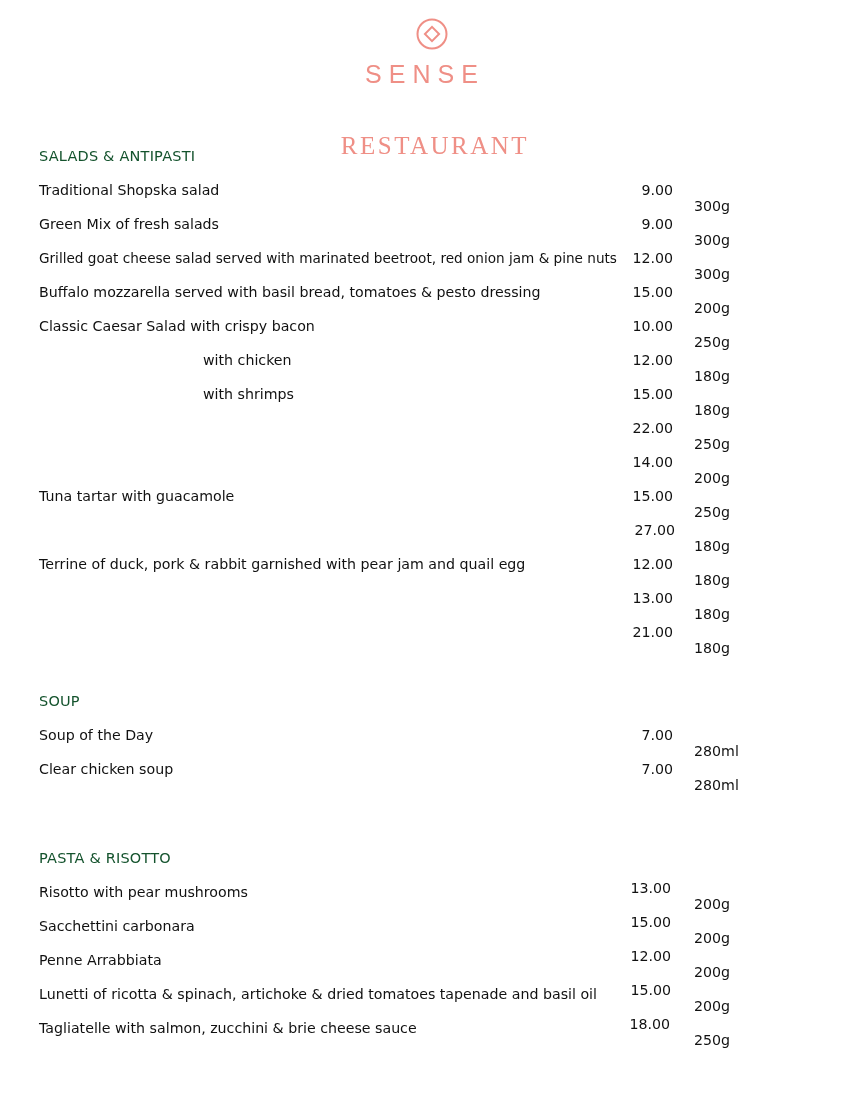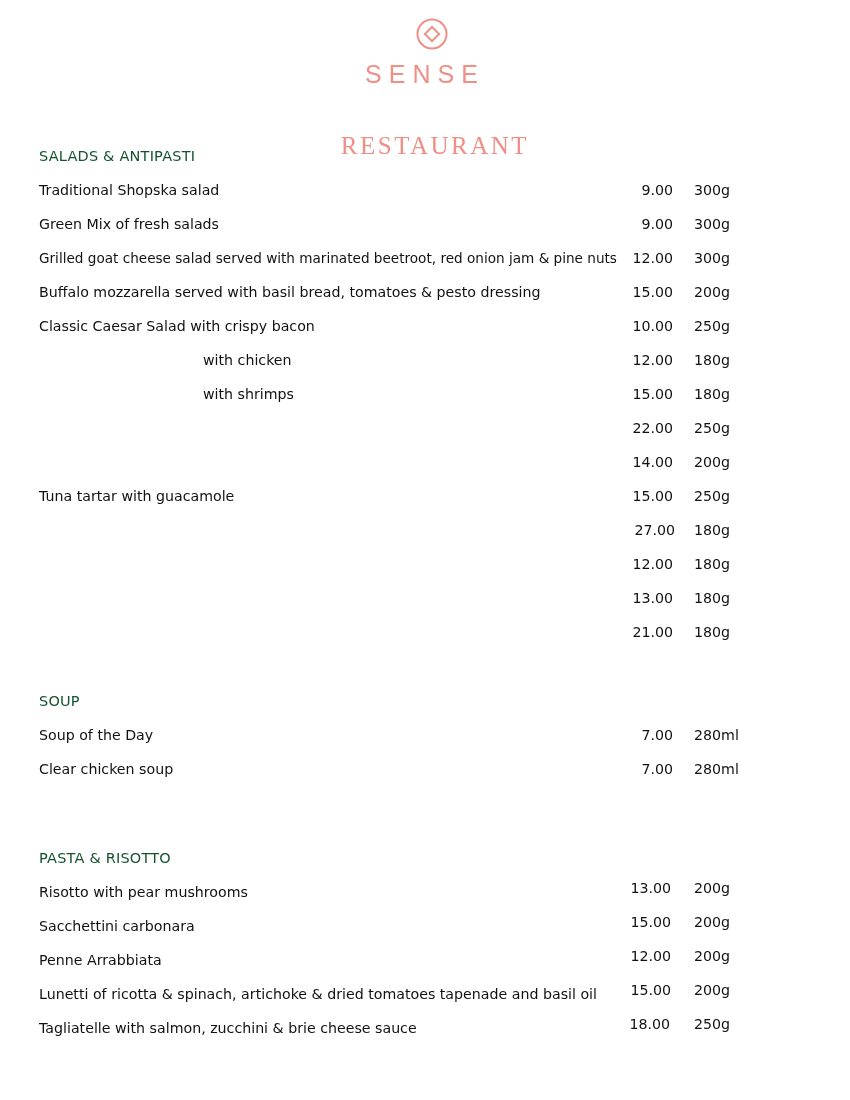--- a/index.html
+++ b/index.html
@@ -12,21 +12,21 @@
                 }
   .logo-rest { position: absolute; top: 76px; left: 0; right: 0; text-align: center;
                font-family: Liberation Serif, serif; font-size: 25px; letter-spacing: 2.5px;
                padding-left: 20px; margin-top: 40px; }
   .section-title { position: absolute; left: 39px; font-size: 14.5px; font-weight: normal;
                    color: #14532d; letter-spacing: 0.2px; }
   .row { position: absolute; left: 0; width: 702px; height: 20px; font-size: 14.2px; }
   .row .name { position: absolute; left: 39px; white-space: nowrap; }
   .row .name.sub { left: 203px; }
   .row .name.wide { letter-spacing: 0.9px; }
-  .row .weight { position: absolute; left: 694px; white-space: nowrap; }
+  .row .weight { position: absolute; left: 694px; white-space: nowrap; margin-top: 16px; }
   .row .price { position: absolute; right: 29px; white-space: nowrap; text-align: right; }
 </style>
 </head>
 <body>
 
 <div class="logo">
   <svg class="logo-mark" viewBox="0 0 32 32">
     <circle cx="16" cy="16" r="14.5" fill="none" stroke="#ef8f86" stroke-width="2"></circle>
     <rect x="11" y="11" width="10" height="10" fill="none" stroke="#ef8f86" stroke-width="2" transform="rotate(45 16 16)"></rect>
   </svg>
@@ -82,20 +82,21 @@
 <div class="row" style="top:488px">
   <span class="name">Tuna tartar with guacamole</span>
   <span class="weight">250g</span>
   <span class="price">15.00</span>
 </div>
 <div class="row" style="top:522px">
   <span class="weight">180g</span>
   <span class="price" style="right:27px">27.00</span>
 </div>
 <div class="row" style="top:556px">
+  <span class="name">Terrine of duck, pork &amp; rabbit garnished with pear jam and quail egg</span>
   <span class="weight">180g</span>
   <span class="price">12.00</span>
 </div>
 <div class="row" style="top:590px">
   <span class="weight">180g</span>
   <span class="price">13.00</span>
 </div>
 <div class="row" style="top:624px">
   <span class="weight">180g</span>
   <span class="price">21.00</span>

